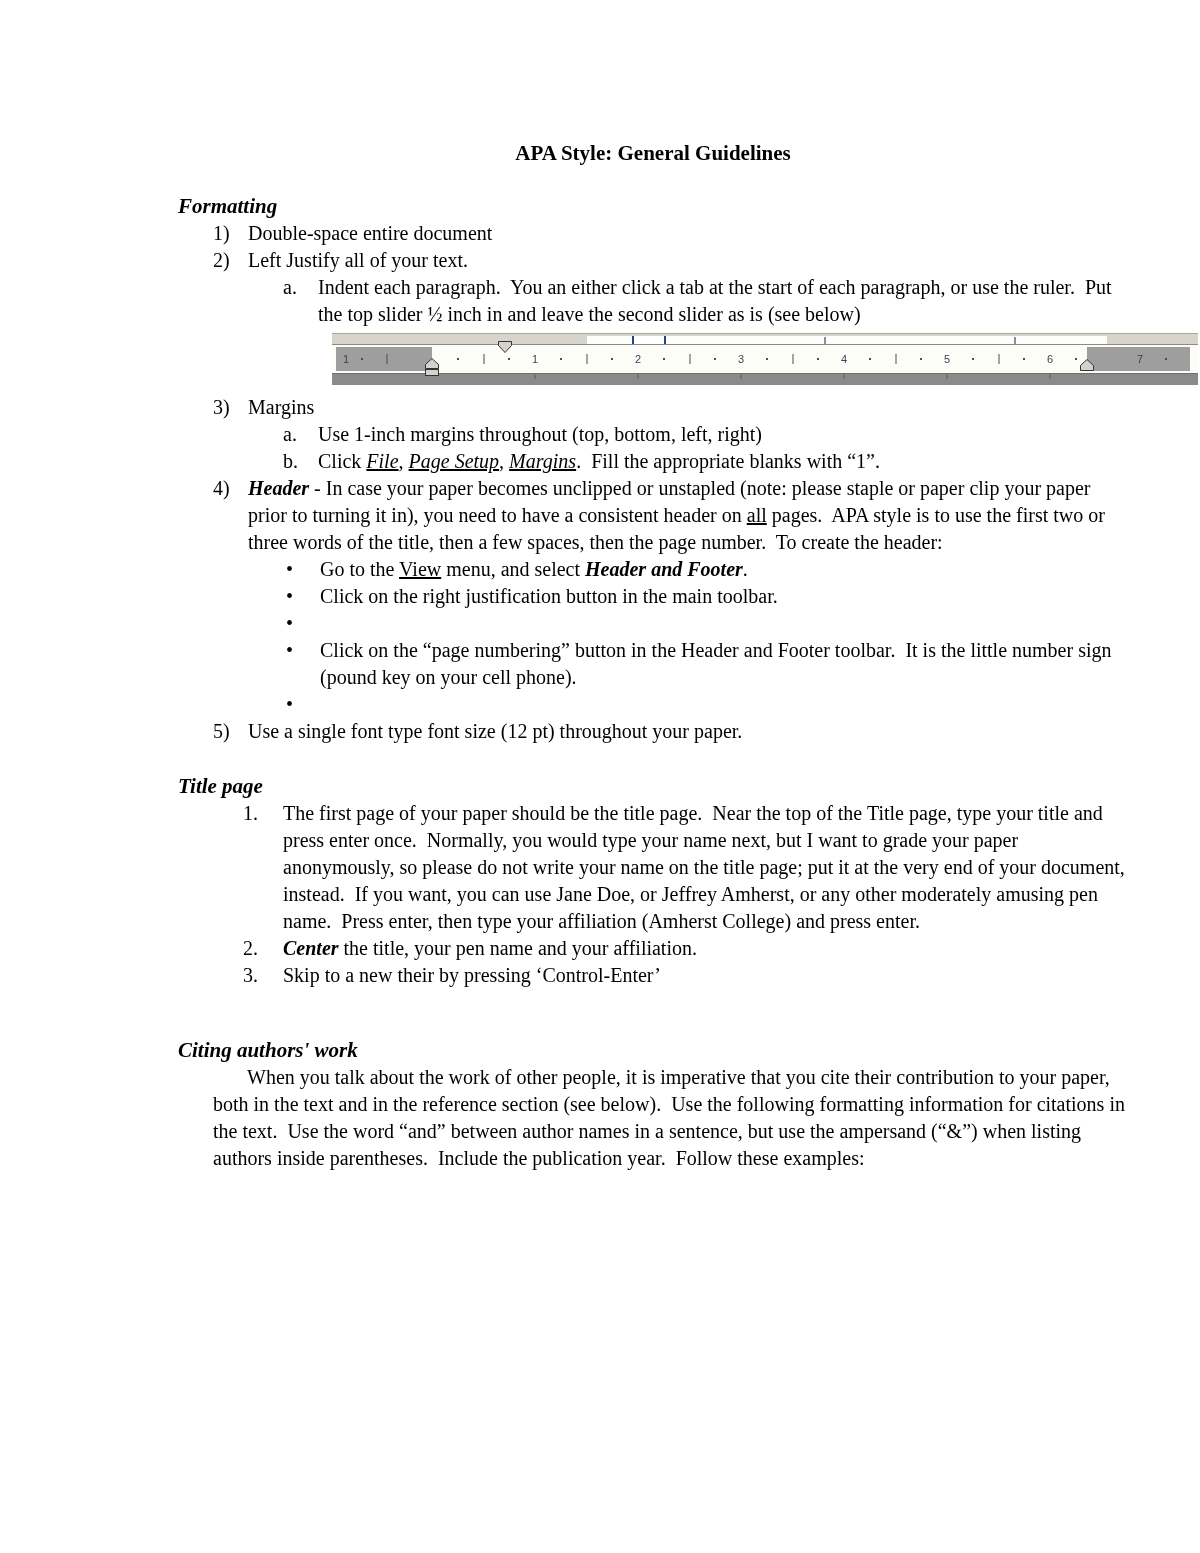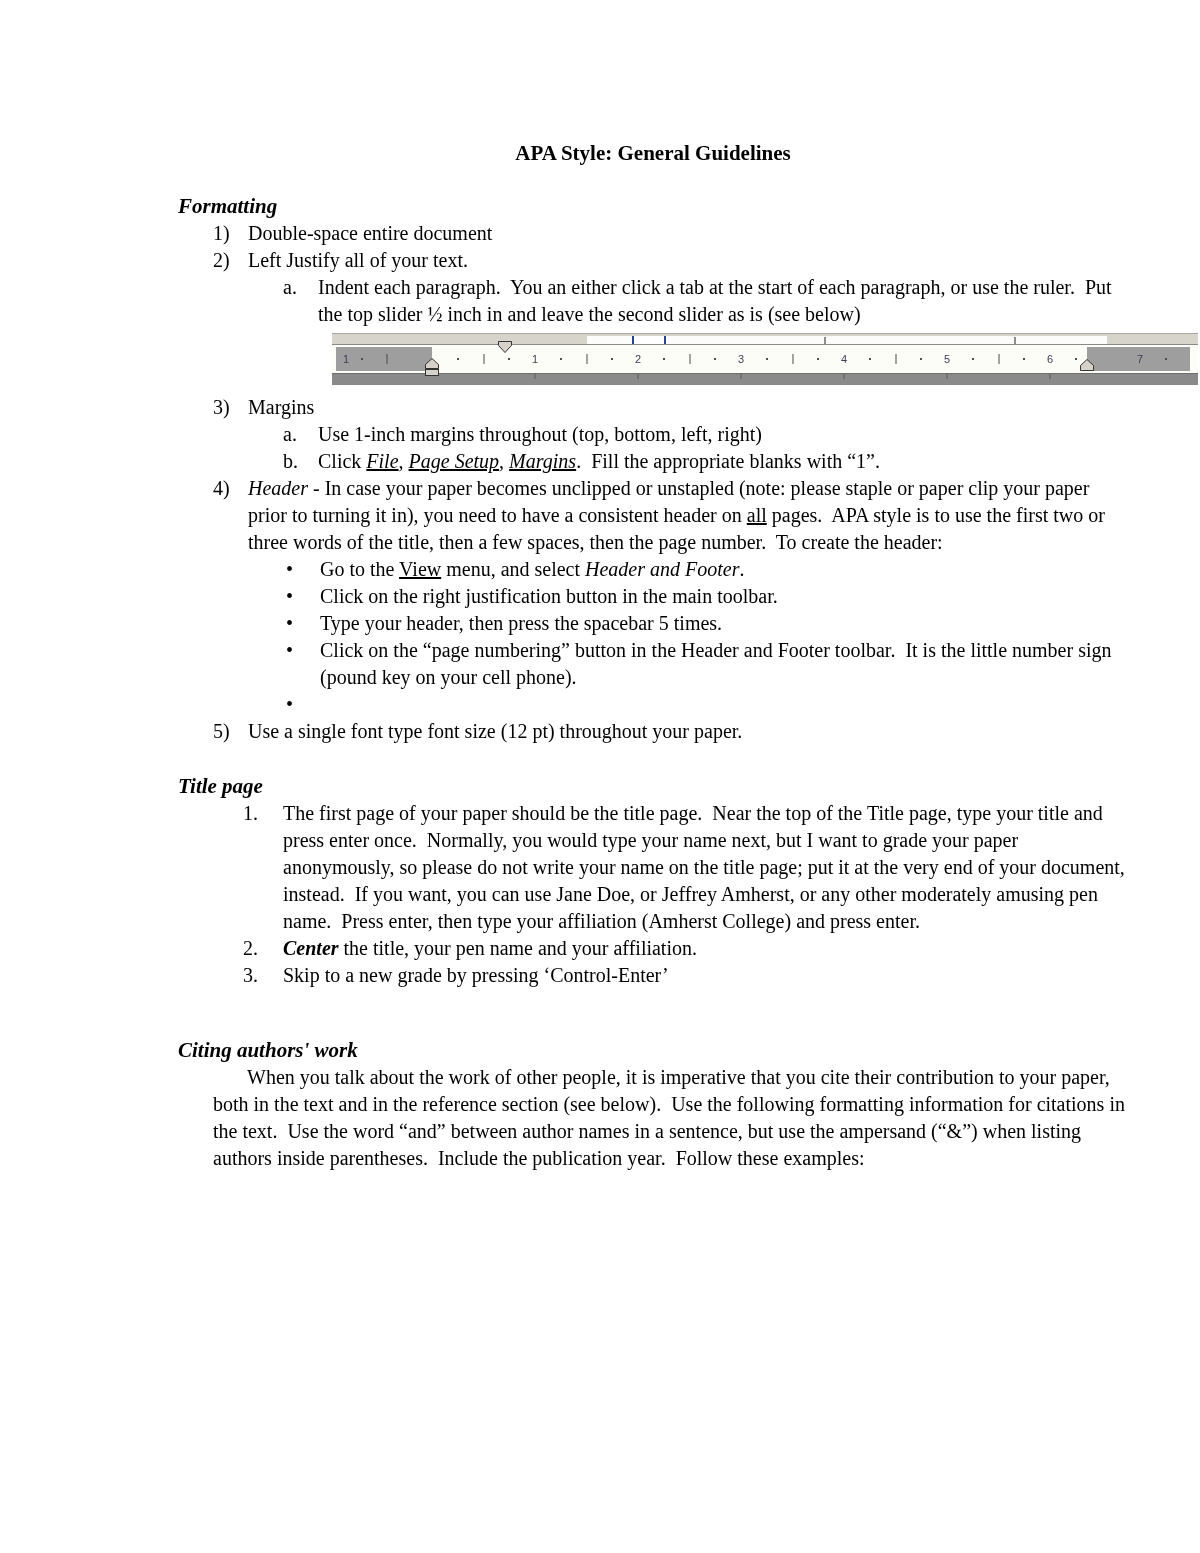--- a/index.html
+++ b/index.html
@@ -16,21 +16,21 @@
   .tx,.par,.mk{white-space:pre-wrap;}
   .li{display:flex;}
   .li .mk{flex:0 0 auto;}
   .li .tx{flex:1 1 auto;}
   .l1{padding-left:35px;}  .l1 .mk{width:35px;}
   .l2{padding-left:105px;} .l2 .mk{width:35px;}
   .bl{padding-left:108px;} .bl .mk{width:34px;}
   .tp{padding-left:65px;}  .tp .mk{width:40px;}
   .hang{margin-left:70px;}
   .cit{margin-left:35px;text-indent:34px;}
-  .i{font-style:italic;}
+  .i{font-style:italic;font-weight:bold;}
   .u{text-decoration:underline;}
   .iu{font-style:italic;text-decoration:underline;}
   .bi{font-weight:bold;font-style:italic;}
 
   
   .ruler-wrap{position:relative;width:866px;margin:5px 0 9px 154px;}
   .ruler-top{position:relative;height:10px;background:#d7d4cc;border-top:1px solid #aaa79f;overflow:hidden;}
   .rt-white{position:absolute;left:255px;top:2px;bottom:0;width:520px;background:#fcfcfa;}
   .rt-tick{position:absolute;top:3px;bottom:0;width:2px;background:#8f8f8f;}
   .tab-box{position:absolute;left:300px;top:2px;width:30px;height:8px;background:#fff;
@@ -154,21 +154,20 @@
   <div class="li bl">
     <span class="mk">•</span>
     <span class="tx"><span>Go to the </span><span class="u">View</span><span> menu, and select </span><span class="i">Header and Footer</span><span>.</span></span>
   </div>
   <div class="li bl">
     <span class="mk">•</span>
     <span class="tx"><span>Click on the right justification button in the main toolbar.</span></span>
   </div>
   <div class="li bl">
     <span class="mk">•</span>
-    <span class="tx"><span>Type your header, then press the spacebar 5 times.</span></span>
   </div>
   <div class="li bl">
     <span class="mk">•</span>
     <span class="tx"><span>Click on the “page numbering” button in the Header and Footer toolbar.  It is the little number sign (pound key on your cell phone).</span></span>
   </div>
   <div class="li bl">
     <span class="mk">•</span>
   </div>
 
 
@@ -182,19 +181,19 @@
   <div class="li tp">
     <span class="mk">1.</span>
     <span class="tx">The first page of your paper should be the title page.  Near the top of the Title page, type your title and press enter once.  Normally, you would type your name next, but I want to grade your paper anonymously, so please do not write your name on the title page; put it at the very end of your document, instead.  If you want, you can use Jane Doe, or Jeffrey Amherst, or any other moderately amusing pen name.  Press enter, then type your affiliation (Amherst College) and press enter.</span>
   </div>
   <div class="li tp">
     <span class="mk">2.</span>
     <span class="tx"><span class="bi">Center</span><span> the title, your pen name and your affiliation.</span></span>
   </div>
   <div class="li tp">
     <span class="mk">3.</span>
-    <span class="tx">Skip to a new grade by pressing ‘Control-Enter’</span>
+    <span class="tx">Skip to a new their by pressing ‘Control-Enter’</span>
   </div>
 
   <div class="hd sp3">Citing authors' work</div>
   <div class="par cit">When you talk about the work of other people, it is imperative that you cite their contribution to your paper, both in the text and in the reference section (see below).  Use the following formatting information for citations in the text.  Use the word “and” between author names in a sentence, but use the ampersand (“&amp;”) when listing authors inside parentheses.  Include the publication year.  Follow these examples:</div>
 
 </div>
 
 </body></html>

